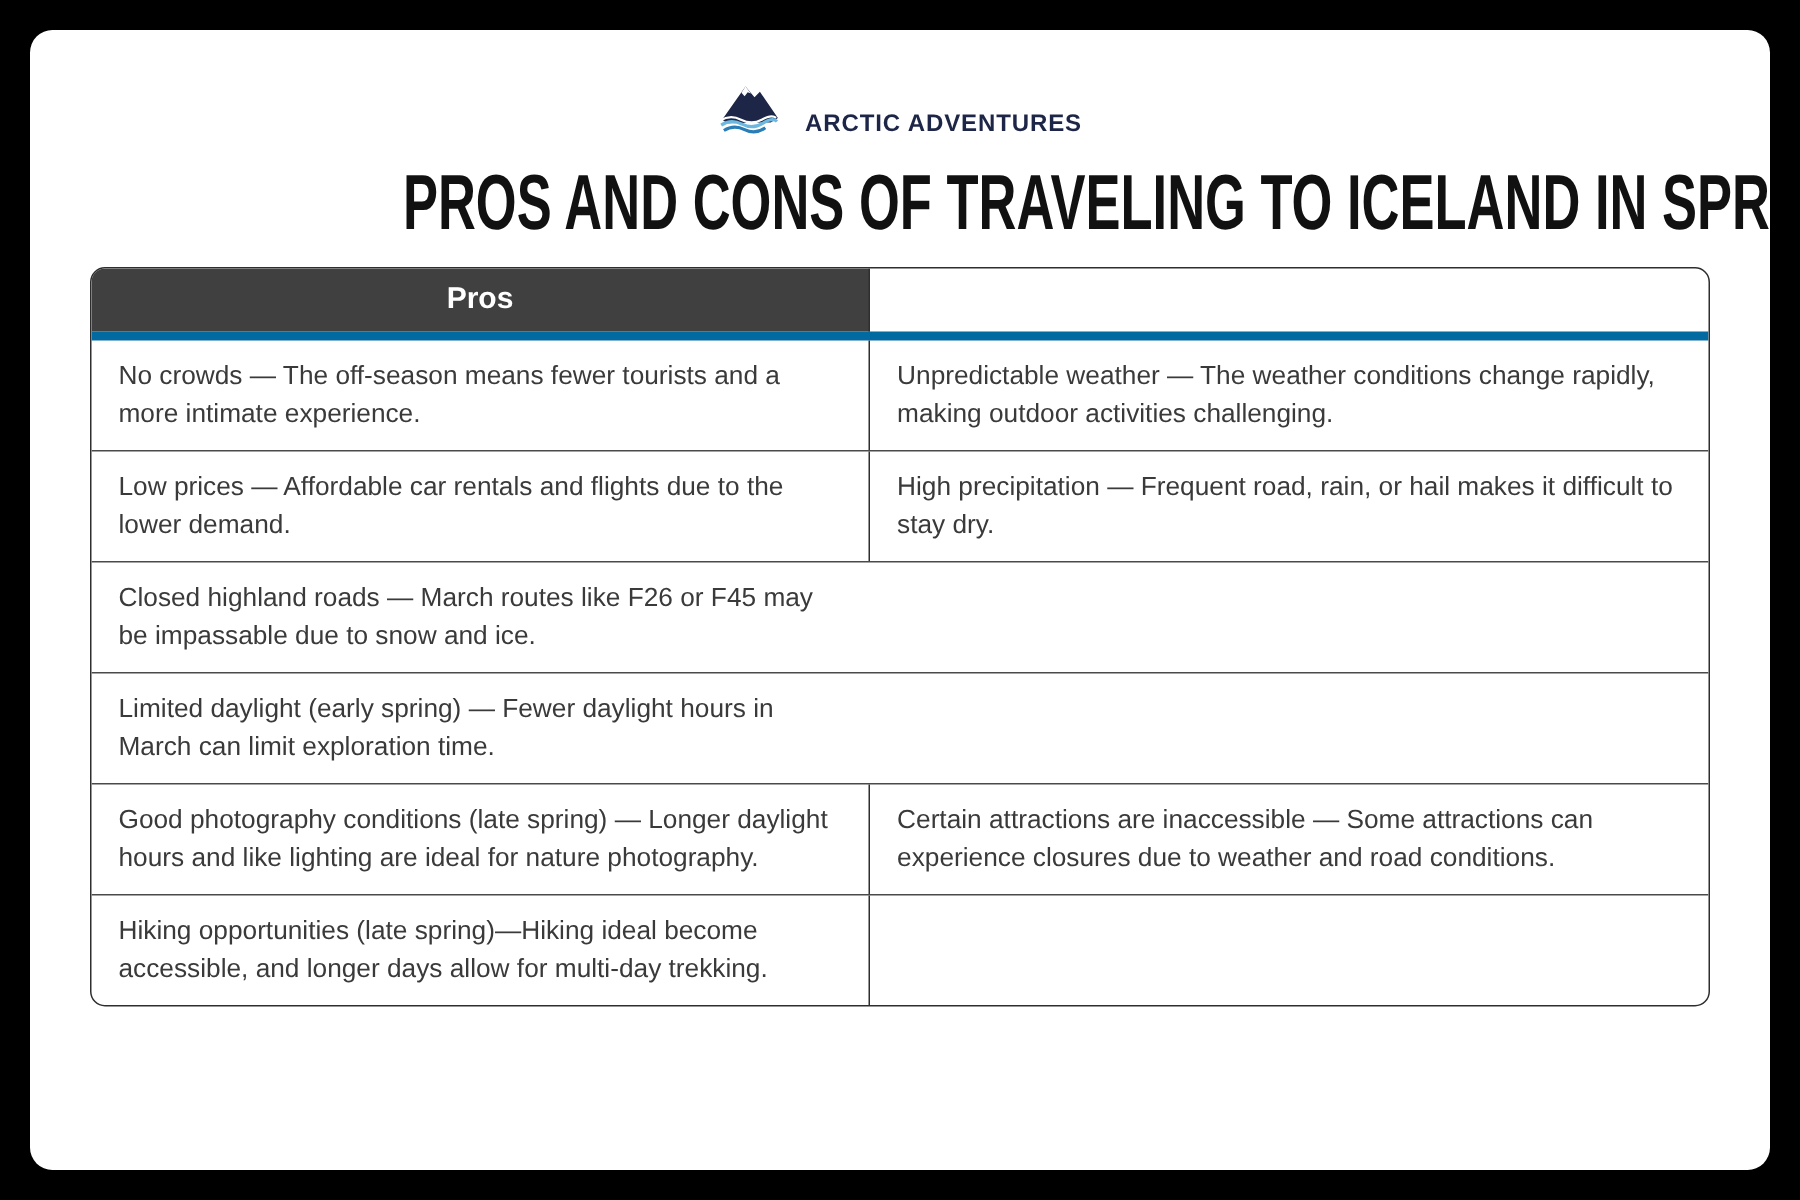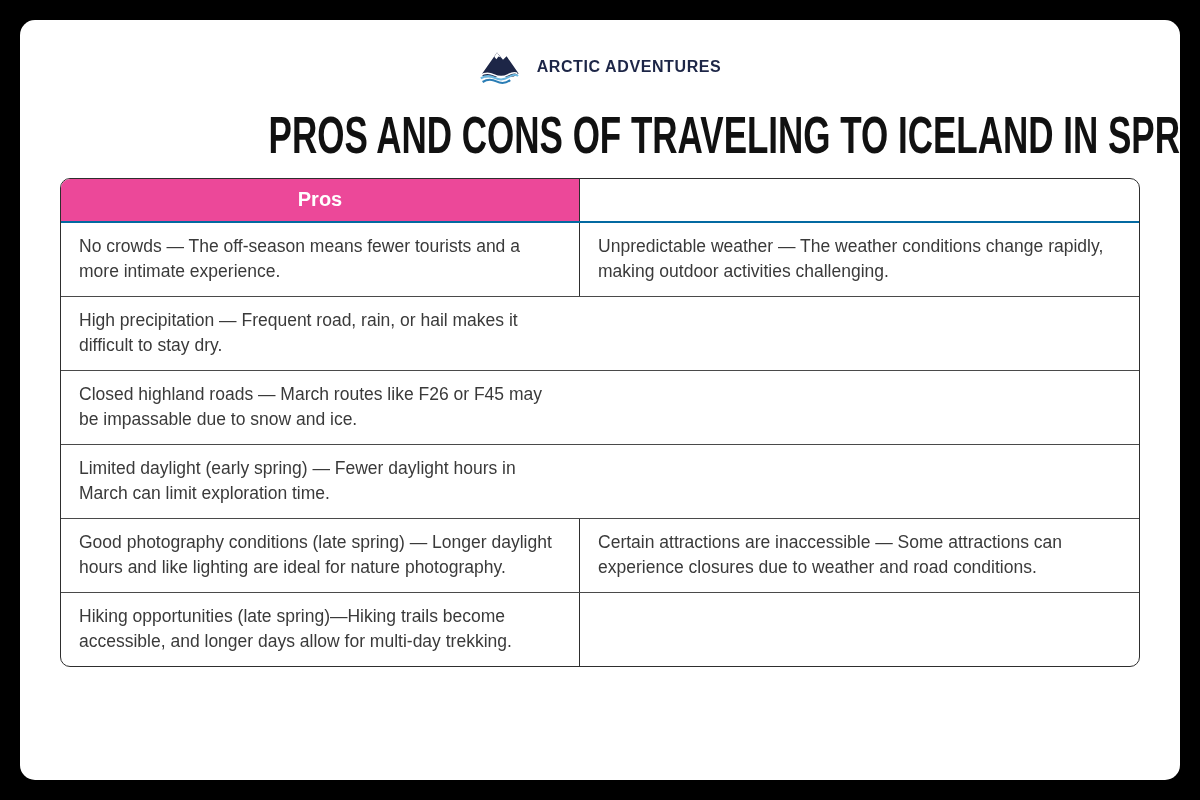--- a/index.html
+++ b/index.html
@@ -13,21 +13,21 @@
     position: absolute;
     inset: 20px;
     background: #ffffff;
     border-radius: 15px;
     padding: 22px 40px 0 40px;
     overflow: hidden;
   }
   
   .logo-row {
     display: flex;
-    align-items: center;
+    align-items: flex-end;
     justify-content: center;
     gap: 16px;
     height: 50px;
   }
   .logo-icon { width: 42px; height: 40px; flex: 0 0 auto; }
   .brand-name {
     color: #1d2647;
     font-weight: 800;
     font-size: 16px;
     letter-spacing: 0.6px;
@@ -49,30 +49,30 @@
     border: 1.5px solid #2e2e2e;
     border-radius: 10px;
     overflow: hidden;
     background: #ffffff;
   }
   .thead, .tr {
     display: grid;
     grid-template-columns: 48.15% 51.85%;
   }
   .th {
-    background: #ec4899;
+    background: #404040;
     color: #ffffff;
     font-weight: 700;
     font-size: 20px;
     text-align: center;
     padding: 9px 0 10px 0;
   }
   .th:first-child { border-right: 1px solid #2e2e2e; }
   .tr { border-top: 1px solid #4a4a4a; }
-  .tbody .tr:first-child { border-top: 2px solid #0369a1; }
+  .tbody .tr:first-child { border-top: 6px solid #0369a1; }
   .td {
     padding: 11px 20px 12px 18px;
     font-size: 17.5px;
     line-height: 25px;
     color: #3a3a3a;
   }
   .td.pro { border-right: 1px solid #2e2e2e; }
 </style>
 </head>
 <body>
@@ -97,32 +97,33 @@
   <div class="pc-table">
     <div class="thead">
       <div class="th">Pros</div>
     </div>
     <div class="tbody" id="tbody">
         <div class="tr">
           <div class="td pro">No crowds — The off-season means fewer tourists and a more intimate experience.</div>
           <div class="td con">Unpredictable weather — The weather conditions change rapidly, making outdoor activities challenging.</div>
         </div>
         <div class="tr">
+          <div class="td pro">Low prices — Affordable car rentals and flights due to the lower demand.</div>
           <div class="td con">High precipitation — Frequent road, rain, or hail makes it difficult to stay dry.</div>
         </div>
         <div class="tr">
           <div class="td con">Closed highland roads — March routes like F26 or F45 may be impassable due to snow and ice.</div>
         </div>
         <div class="tr">
           <div class="td con">Limited daylight (early spring) — Fewer daylight hours in March can limit exploration time.</div>
         </div>
         <div class="tr">
           <div class="td pro">Good photography conditions (late spring) — Longer daylight hours and like lighting are ideal for nature photography.</div>
           <div class="td con">Certain attractions are inaccessible — Some attractions can experience closures due to weather and road conditions.</div>
         </div>
         <div class="tr">
-          <div class="td pro">Hiking opportunities (late spring)—Hiking trails become accessible, and longer days allow for multi-day trekking.</div>
+          <div class="td pro">Hiking opportunities (late spring)—Hiking ideal become accessible, and longer days allow for multi-day trekking.</div>
           <div class="td con"></div>
         </div>
       </div>
   </div>
 
 </div>
 
 </body></html>

